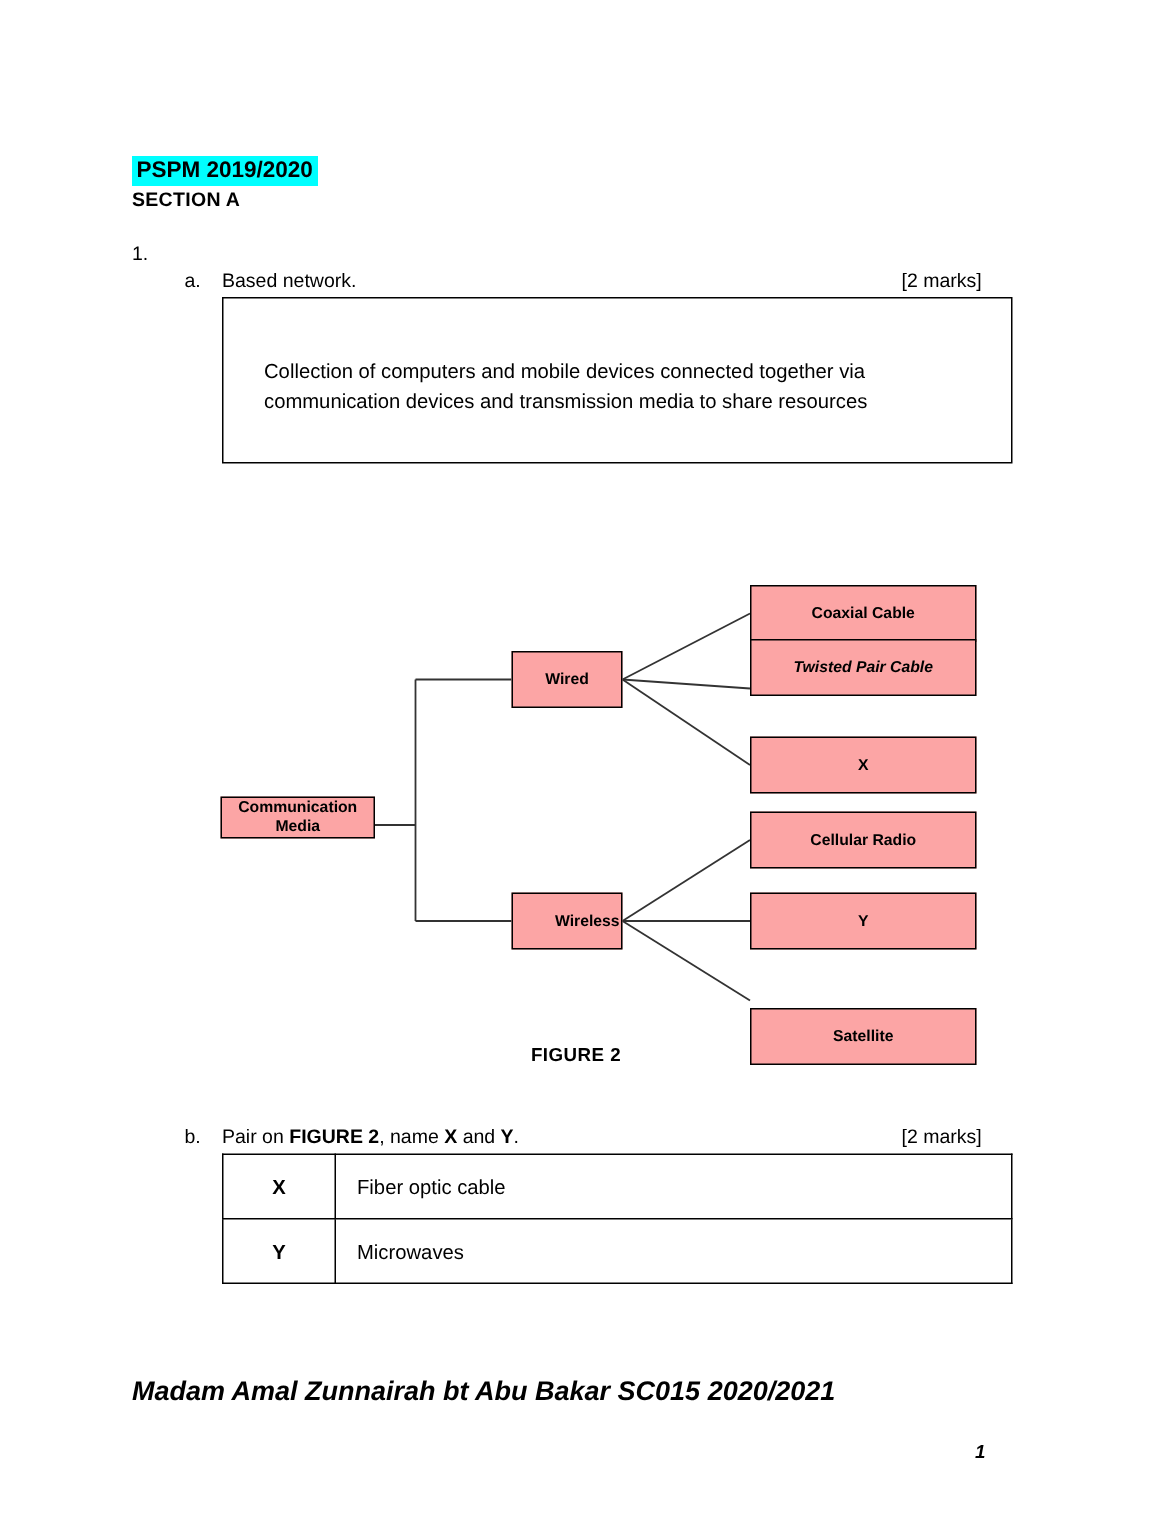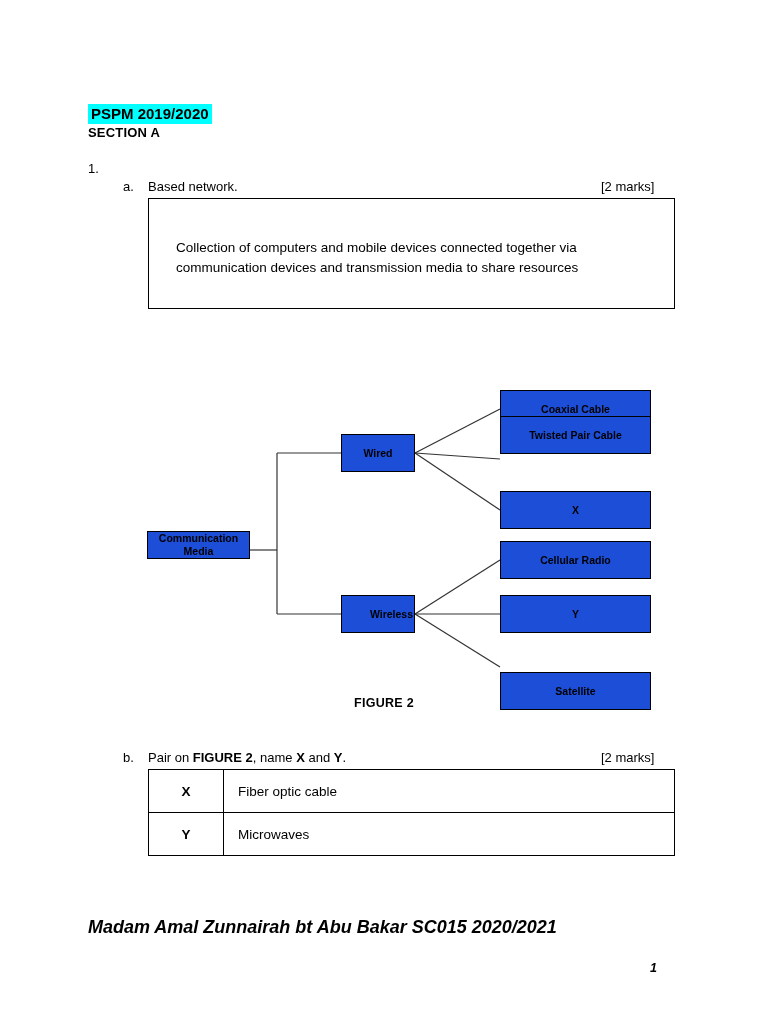--- a/index.html
+++ b/index.html
@@ -93,21 +93,21 @@
     left: 0;
     top: 0;
     width: 768px;
     height: 1024px;
     pointer-events: none;
   }
   .node {
     position: absolute;
     border: 1px solid #000000;
     box-sizing: border-box;
-    background: #1d4ed8;
+    background: #fca5a5;
     display: flex;
     align-items: center;
     justify-content: center;
     text-align: center;
     font-size: 10.5px;
     font-weight: bold;
     line-height: 13px;
   }
   .node-root {
     left: 147px;
@@ -127,21 +127,21 @@
     width: 74px;
     height: 38px;
     padding-left: 27px;
   }
   .node-leaf {
     left: 500px;
     width: 151px;
     height: 38px;
   }
   .leaf-0 { top: 390px; }
-  .leaf-1 { top: 416px; }
+  .leaf-1 { top: 426px; font-style: italic; }
   .leaf-2 { top: 491px; }
   .leaf-3 { top: 541px; }
   .leaf-4 { top: 595px; }
   .leaf-5 { top: 648px; margin-top: 24px; }
 
   .figure-caption {
     position: absolute;
     left: 0;
     top: 696px;
     width: 768px;

